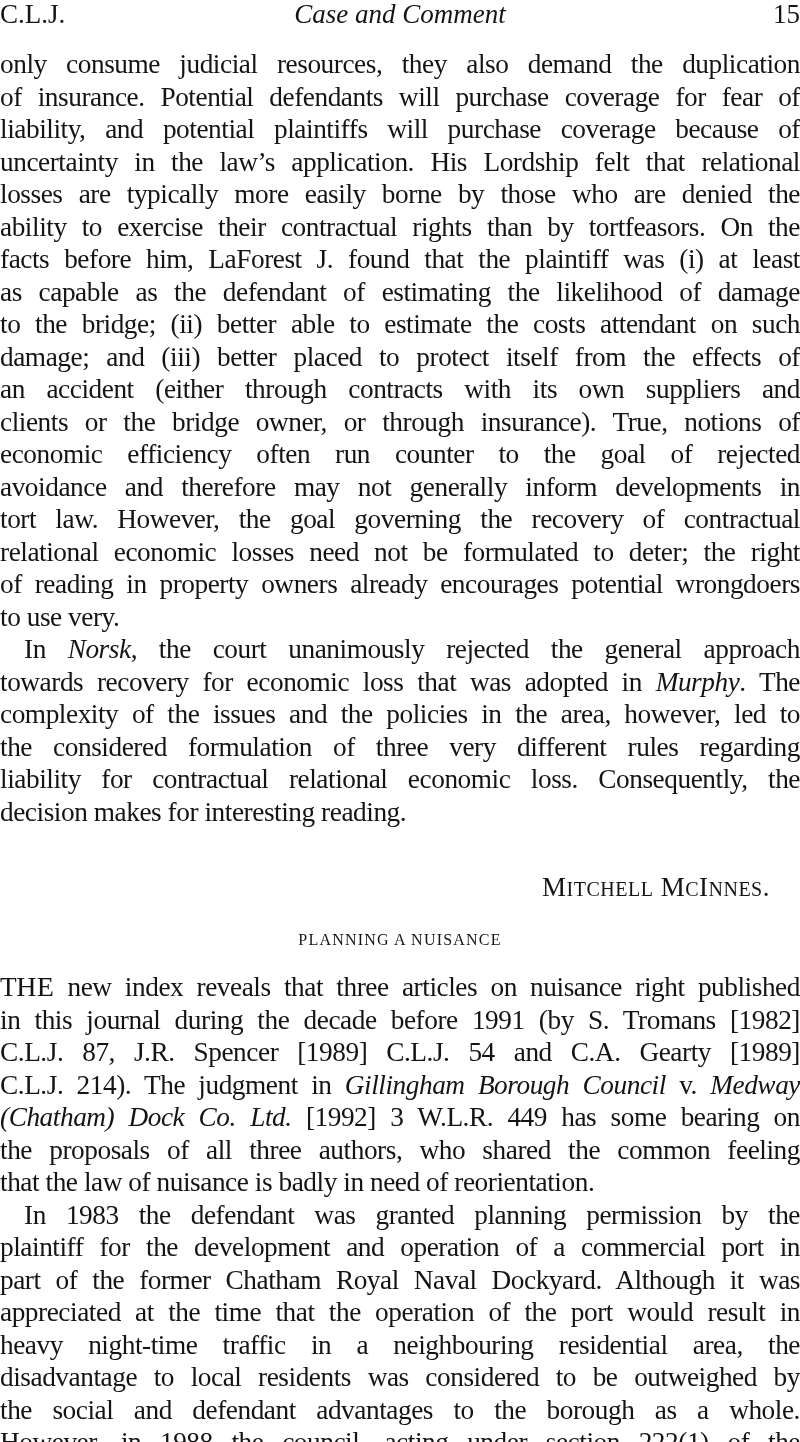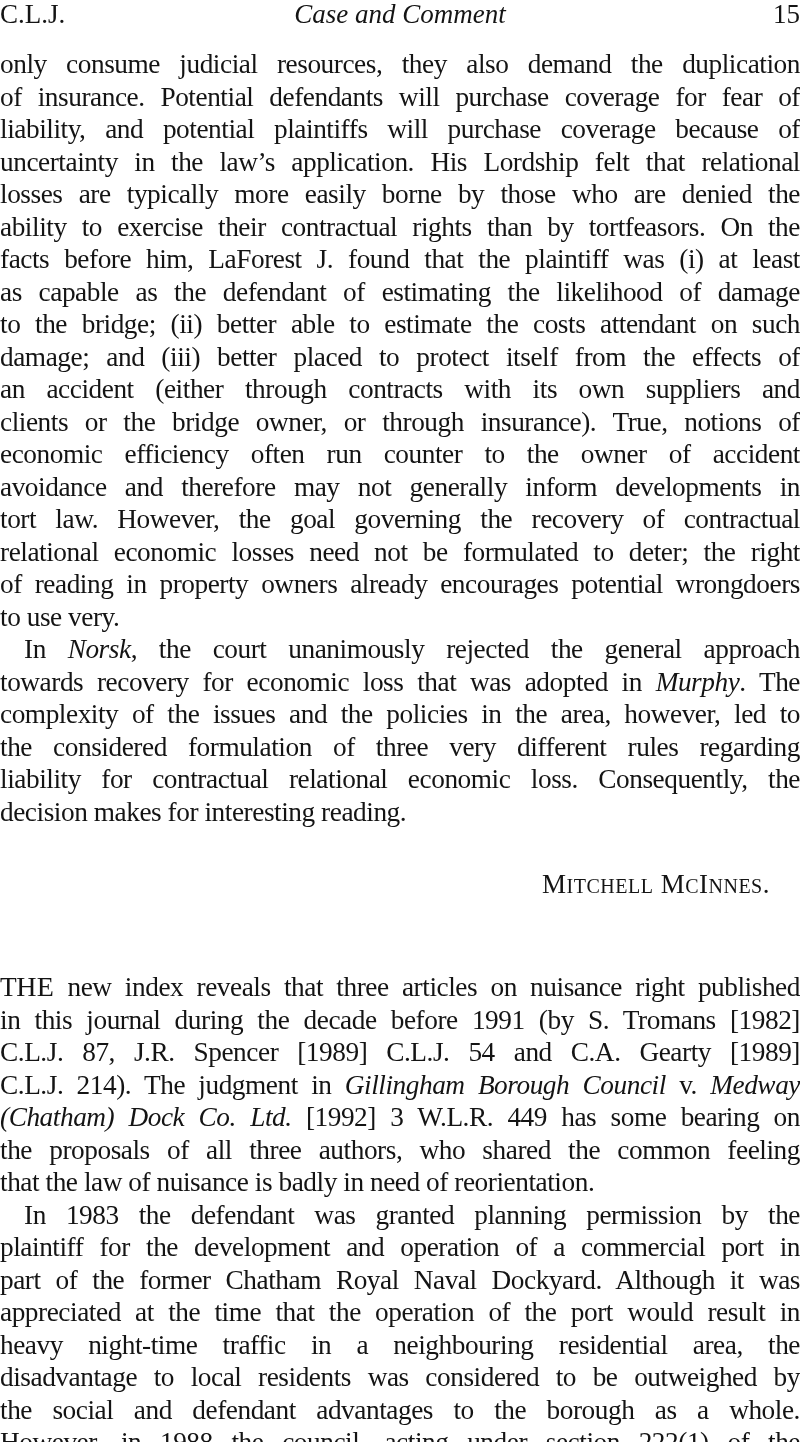--- a/index.html
+++ b/index.html
@@ -55,21 +55,21 @@
       width: 776px;
     }
     .line span.i { font-style: italic; }
     .sc-small { font-size: 28px; letter-spacing: 0.3px; }
 
     .signature {
       position: absolute;
       top: 866px;
       right: 30px;
       font-size: 27px;
-      line-height: 36px;
+      line-height: 43px;
       letter-spacing: 0.5px;
     }
     .signature .sc { font-size: 20px; }
 
     .section-heading {
       position: absolute;
       top: 928px;
       left: 0;
       width: 800px;
       text-align: center;
@@ -95,39 +95,40 @@
     <div class="line" style="top:113px">liability, and potential plaintiffs will purchase coverage because of</div>
     <div class="line" style="top:146px">uncertainty in the law’s application. His Lordship felt that relational</div>
     <div class="line" style="top:178px">losses are typically more easily borne by those who are denied the</div>
     <div class="line" style="top:211px">ability to exercise their contractual rights than by tortfeasors. On the</div>
     <div class="line" style="top:243px">facts before him, LaForest J. found that the plaintiff was (i) at least</div>
     <div class="line" style="top:276px">as capable as the defendant of estimating the likelihood of damage</div>
     <div class="line" style="top:308px">to the bridge; (ii) better able to estimate the costs attendant on such</div>
     <div class="line" style="top:341px">damage; and (iii) better placed to protect itself from the effects of</div>
     <div class="line" style="top:373px">an accident (either through contracts with its own suppliers and</div>
     <div class="line" style="top:406px">clients or the bridge owner, or through insurance). True, notions of</div>
-    <div class="line" style="top:438px">economic efficiency often run counter to the owner of accident</div>
+    <div class="line" style="top:438px">economic efficiency often run counter to the goal of rejected</div>
     <div class="line" style="top:471px">avoidance and therefore may not generally inform developments in</div>
     <div class="line" style="top:503px">tort law. However, the goal governing the recovery of contractual</div>
     <div class="line" style="top:536px">relational economic losses need not be formulated to deter; the right</div>
     <div class="line" style="top:568px">of reading in property owners already encourages potential wrongdoers</div>
     <div class="line last" style="top:601px">to use very.</div>
   </div>
 
   <div>
     <div class="line indent" style="top:633px"><span>In </span><span class="i">Norsk</span><span>, the court unanimously rejected the general approach</span></div>
     <div class="line" style="top:666px"><span>towards recovery for economic loss that was adopted in </span><span class="i">Murphy</span><span>. The</span></div>
     <div class="line" style="top:698px">complexity of the issues and the policies in the area, however, led to</div>
     <div class="line" style="top:731px">the considered formulation of three very different rules regarding</div>
     <div class="line" style="top:763px">liability for contractual relational economic loss. Consequently, the</div>
     <div class="line last" style="top:796px">decision makes for interesting reading.</div>
   </div>
 
   <div class="signature"><span>M</span><span class="sc">ITCHELL</span> <span>M</span><span class="sc">C</span><span>I</span><span class="sc">NNES</span>.</div>
 
+  <div class="section-heading">PLANNING A NUISANCE</div>
 
   <div>
     <div class="line" style="top:971px"><span>T</span><span class="sc-small">HE</span><span> new index reveals that three articles on nuisance right published</span></div>
     <div class="line" style="top:1004px">in this journal during the decade before 1991 (by S. Tromans [1982]</div>
     <div class="line" style="top:1036px">C.L.J. 87, J.R. Spencer [1989] C.L.J. 54 and C.A. Gearty [1989]</div>
     <div class="line" style="top:1069px"><span>C.L.J. 214). The judgment in </span><span class="i">Gillingham Borough Council</span><span> v. </span><span class="i">Medway</span></div>
     <div class="line" style="top:1101px"><span class="i">(Chatham) Dock Co. Ltd.</span><span> [1992] 3 W.L.R. 449 has some bearing on</span></div>
     <div class="line" style="top:1134px">the proposals of all three authors, who shared the common feeling</div>
     <div class="line last" style="top:1166px">that the law of nuisance is badly in need of reorientation.</div>
   </div>

